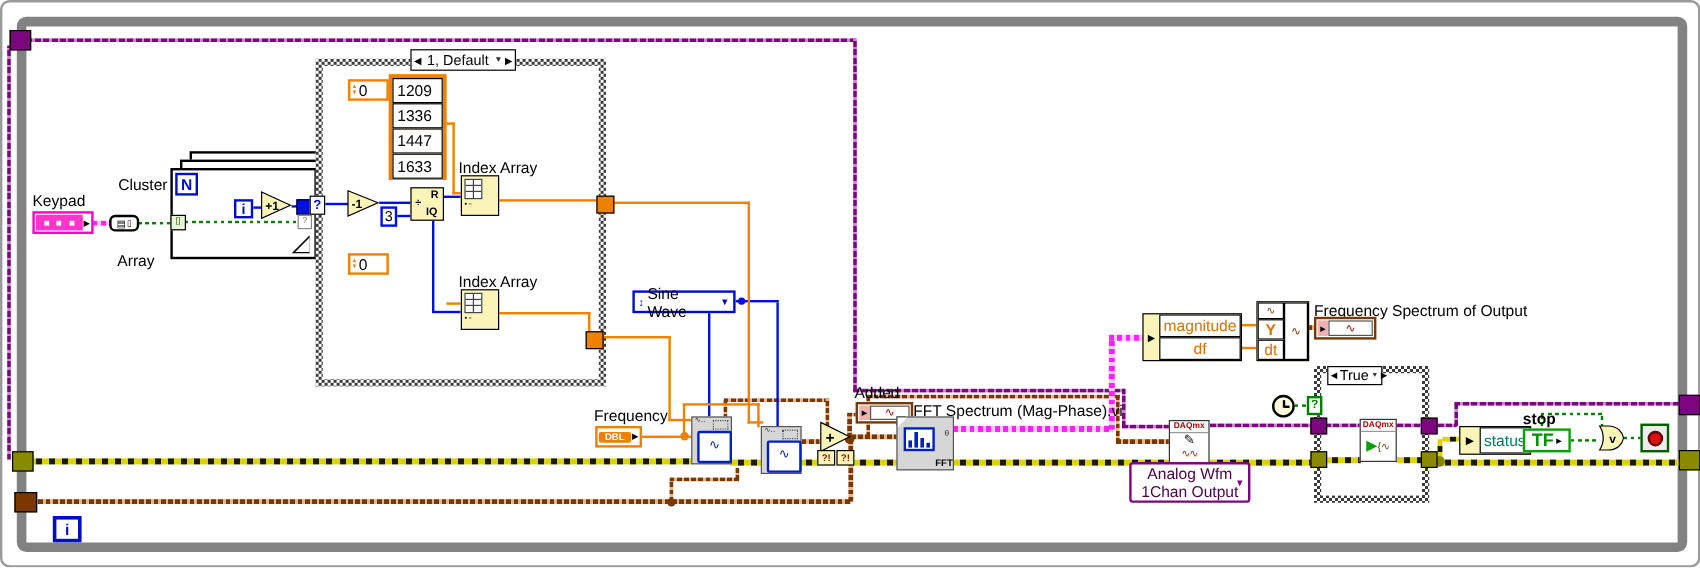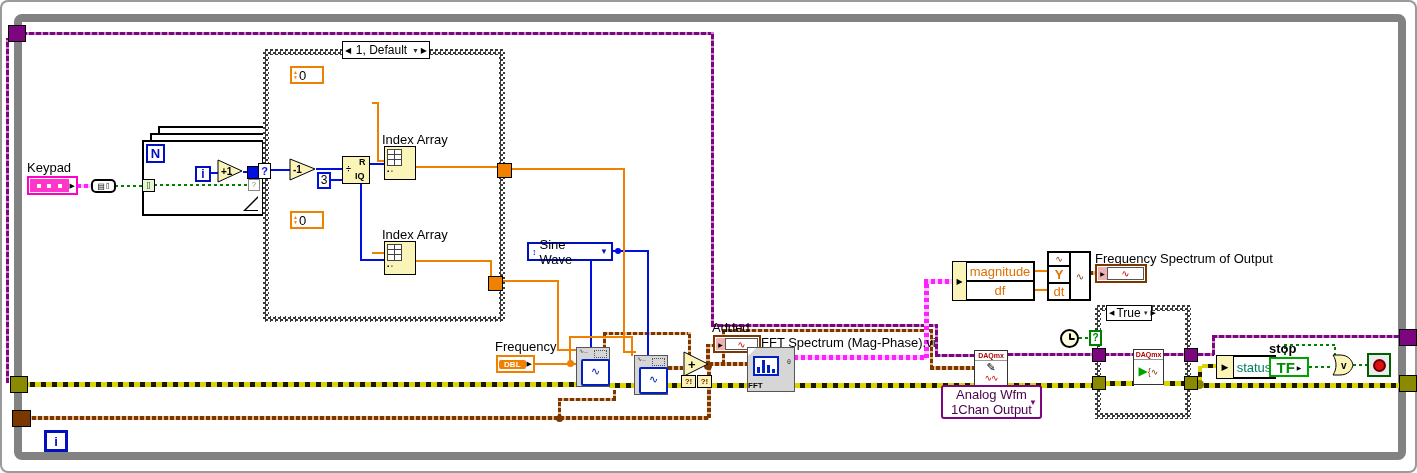--- a/index.html
+++ b/index.html
@@ -171,20 +171,25 @@
   <div class="lbl" style="left:27px;top:160px">Keypad</div>
   <div class="a" style="left:27px;top:176px;width:51px;height:19px;border:2px solid #FF00C8;background:#fff;display:flex;align-items:center;box-sizing:border-box;padding:1px">
     <div style="flex:1;height:100%;background:#FF35CC;display:flex;align-items:center;justify-content:space-evenly">
       <span style="width:4px;height:4px;background:#fff;display:block"></span>
       <span style="width:4px;height:4px;background:#fff;display:block"></span>
       <span style="width:4px;height:4px;background:#fff;display:block"></span>
     </div>
     <span style="font-size:7px;margin-left:1px">▶</span>
   </div>
 
+  <div class="lbl" style="left:84px;top:130px;line-height:16px;white-space:pre">
+    <span>Cluster</span><br>
+    <span>To</span><br>
+    <span>Array</span>
+  </div>
   <div class="a" style="left:91px;top:179px;width:25px;height:14px;background:#fff;border:2px solid #000;border-radius:5px;box-sizing:border-box;display:flex;align-items:center;justify-content:center;gap:1px;font-size:8px">
     <span>▤</span>
       <span style="font-size:7px">▯</span>
   </div>
 
   <div class="ctl-blue" style="left:146px;top:144px;width:19px;height:19px;font-size:13px">N</div>
   <div class="ctl-blue" style="left:195px;top:166px;width:16px;height:16px;font-size:12px">i</div>
   <svg class="a" style="left:217px;top:159px" width="27" height="25">
     <polygon points="1,1 25,12 1,23" fill="#FBF4B9" stroke="#000"></polygon>
     <text x="4" y="16" font-size="10" font-weight="bold">+1</text>
@@ -195,20 +200,26 @@
     <span style="font-size:8px">◀</span>
     <span style="flex:1;text-align:center">1, Default</span>
     <span style="font-size:7px;color:#333">▼</span>
     <span style="font-size:8px">▶</span>
   </div>
   <div class="a" style="left:258px;top:163px;width:13px;height:16px;background:#fff;border:1px solid #000;color:#0010E0;font-weight:bold;font-size:11px;text-align:center;line-height:15px;box-sizing:border-box">?</div>
 
   <div class="a" style="left:290px;top:66px;width:34px;height:18px;border:2px solid #F08000;background:#fff;box-sizing:border-box;display:flex;align-items:center">
     <span style="font-size:5px;color:#F08000;line-height:5px;display:inline-block;width:7px;text-align:center">▲<br>▼</span>
     <span>0</span>
+  </div>
+  <div class="a" style="left:324px;top:62px;width:48px;height:88px;border:3px solid #F08000;background:#F08000;box-sizing:border-box">
+    <div class="cell" style="height:21px;padding-left:3px">1209</div>
+    <div class="cell" style="height:21px;padding-left:3px">1336</div>
+    <div class="cell" style="height:21px;padding-left:3px">1447</div>
+    <div class="cell" style="height:21px;padding-left:3px">1633</div>
   </div>
 
   <div class="a" style="left:290px;top:211px;width:34px;height:18px;border:2px solid #F08000;background:#fff;box-sizing:border-box;display:flex;align-items:center">
     <span style="font-size:5px;color:#F08000;line-height:5px;display:inline-block;width:7px;text-align:center">▲<br>▼</span>
     <span>0</span>
   </div>
 
   <svg class="a" style="left:289px;top:158px" width="28" height="24">
     <polygon points="1,1 26,11 1,22" fill="#FBF4B9" stroke="#000"></polygon>
     <text x="4" y="15" font-size="10" font-weight="bold">-1</text>
@@ -274,21 +285,21 @@
     <div style="position:absolute;left:0;top:0;width:0;height:0;border-top:8px solid #fff;border-right:8px solid transparent;border-bottom:0;box-shadow:-1px -1px 0 #555"></div>
     <div style="position:absolute;left:5px;top:8px;width:26px;height:20px;border:2px solid #0020C0;background:#fff;display:flex;align-items:flex-end;gap:2px;padding:1px 2px;box-sizing:border-box">
       <span style="width:3px;height:6px;background:#0020C0"></span>
       <span style="width:3px;height:13px;background:#0020C0"></span>
       <span style="width:3px;height:8px;background:#0020C0"></span>
       <span style="width:3px;height:4px;background:#0020C0"></span>
     </div>
     <div style="position:absolute;right:3px;top:10px;font-size:7px;color:#333">
       <span>θ</span>
     </div>
-    <div style="position:absolute;left:0;bottom:1px;width:100%;text-align:left;font-size:8px;font-weight:bold">FFT</div>
+    <div style="position:absolute;left:0;bottom:1px;width:100%;text-align:right;font-size:8px;font-weight:bold">FFT</div>
   </div>
 
   <div class="a" style="left:952px;top:261px;width:83px;height:40px;border:1px solid #000;background:#FBF4B9;box-sizing:border-box;display:flex">
     <div style="width:13px;display:flex;align-items:center;justify-content:center;font-size:8px">
       <span>▶</span>
     </div>
     <div style="flex:1;display:flex;flex-direction:column">
       <div class="cell" style="flex:1;justify-content:center;color:#E07000">magnitude</div>
       <div class="cell" style="flex:1;justify-content:center;color:#E07000">df</div>
     </div>

